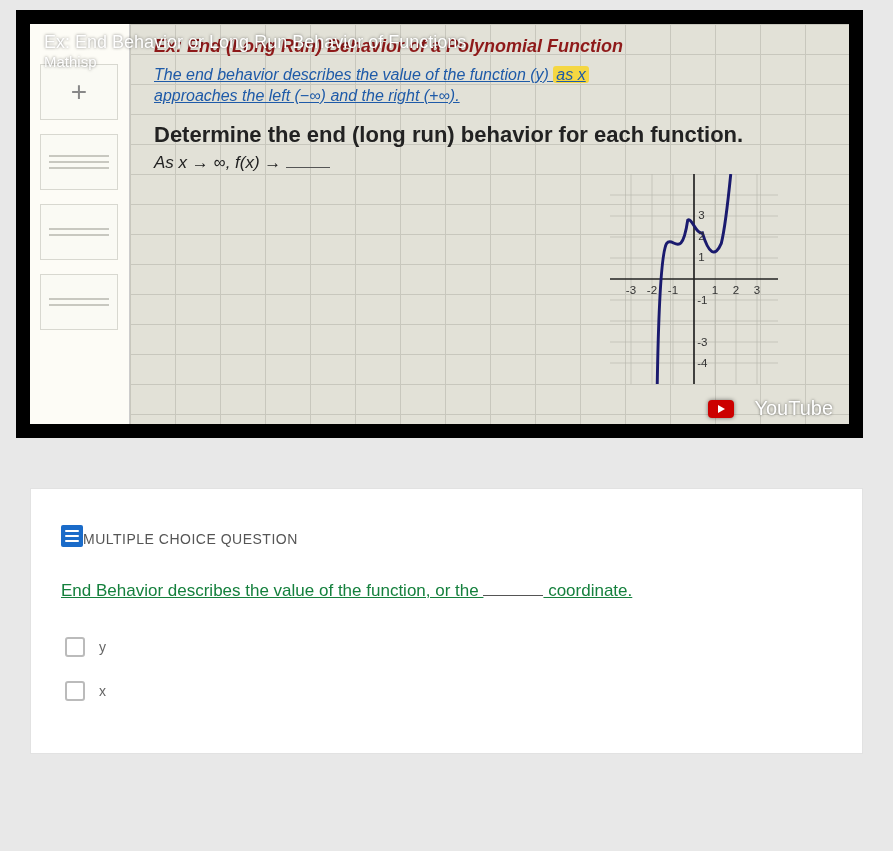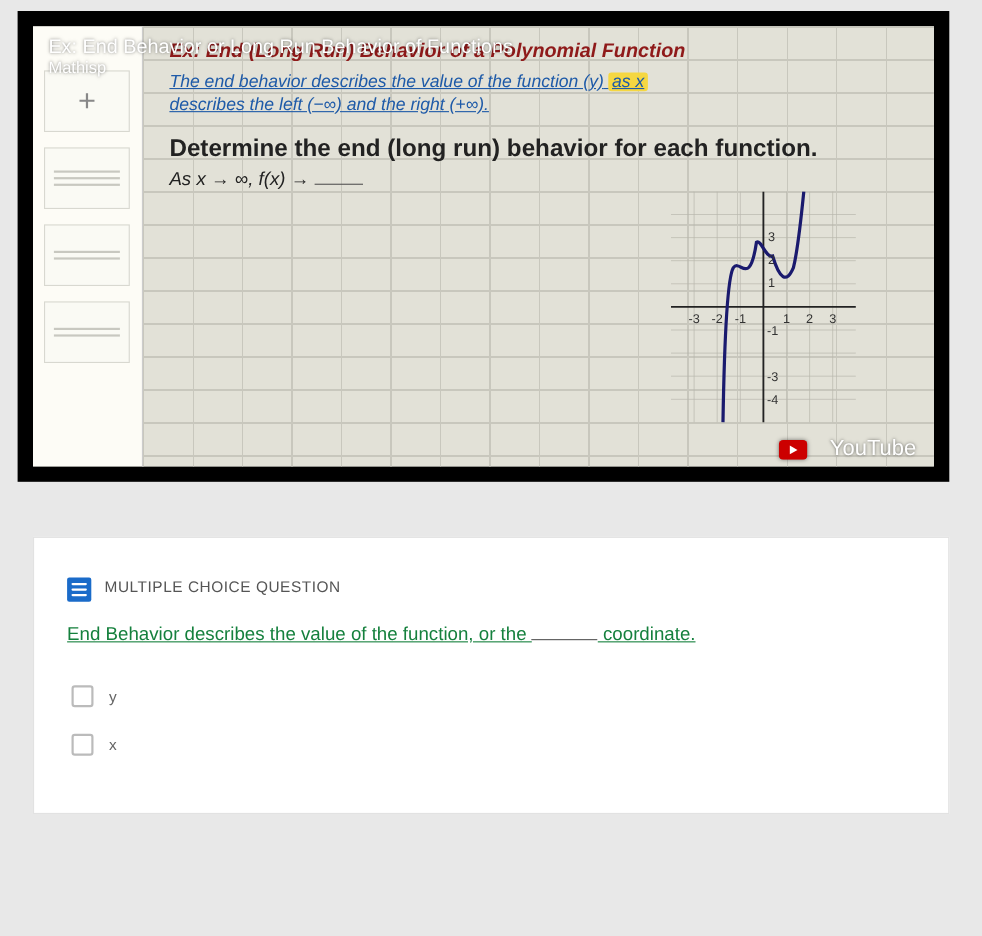--- a/index.html
+++ b/index.html
@@ -107,23 +107,22 @@
   .youtube-badge span { font-size: 20px; font-weight: 500; }
 
   .question-card {
     margin: 50px 30px 0 30px;
     background: #fff;
     padding: 36px 30px 40px 30px;
     border: 1px solid #e2e2e2;
   }
   .mc-header {
     display: flex;
-    align-items: flex-start;
-    gap: 12px;
-    margin-bottom: 20px;
+    align-items: flex-end;
+    margin-bottom: 34px;
   }
   .mc-icon {
     width: 22px;
     height: 22px;
     background: #1a6bc9;
     border-radius: 2px;
     display: flex;
     flex-direction: column;
     justify-content: center;
     gap: 3px;
@@ -171,21 +170,21 @@
     </div>
 
     <div class="slide-content">
       <div class="ex-title">
         <span class="lbl">Ex:</span>
         <span>End (Long Run) Behavior of a Polynomial Function</span>
       </div>
       <div class="intro">
         <span>The end behavior describes the value of the function (y)</span>
         <span class="hl">as x</span><br>
-        <span>describes the left (−∞) and the right (+∞).</span>
+        <span>approaches the left (−∞) and the right (+∞).</span>
       </div>
       <div class="determine">Determine the end (long run) behavior for each function.</div>
       <div class="asrow">
         <span>As x → ∞, f(x) →</span>
         <span class="blank"></span>
       </div>
 
       <svg class="mini-graph" viewBox="-4 -5 8 10">
         <g transform="scale(1,-1)">
 

